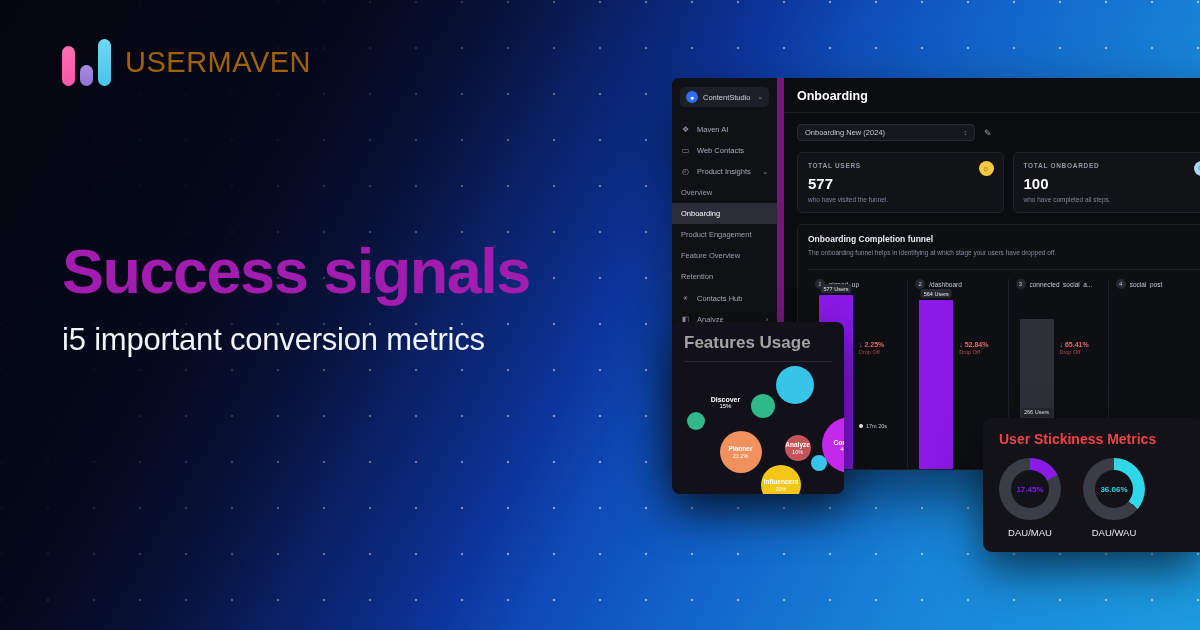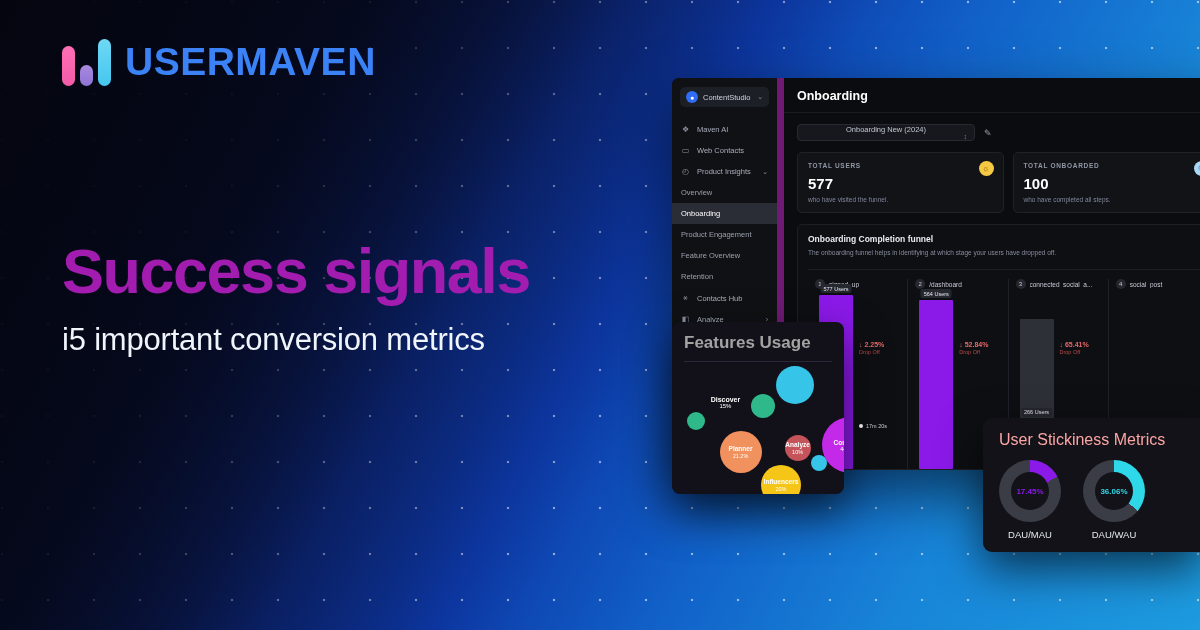--- a/index.html
+++ b/index.html
@@ -18,21 +18,21 @@
   }
   .wrap{ position:absolute; inset:0; }
 
   
   .logo{ position:absolute; left:62px; top:38px; display:flex; align-items:center; gap:14px; }
   .logo-mark{ display:flex; align-items:flex-end; gap:5px; height:48px; }
   .bar{ border-radius:7px; }
   .bar.pink{ width:13px; height:40px; background:linear-gradient(180deg,#ff6fb5,#f25ba8); }
   .bar.purple{ width:13px; height:21px; background:linear-gradient(180deg,#a98ae0,#8f74d4); }
   .bar.cyan{ width:13px; height:47px; background:linear-gradient(180deg,#6fd8f5,#45c6ee); }
-  .logo-text{ color:#3b82f6; font-size:39px; font-weight:700; letter-spacing:.5px; }
+  .logo-text{ color:#a16207; font-size:29px; font-weight:400; letter-spacing:.5px; }
 
   
   .headline{ position:absolute; left:62px; top:238px; }
   .h1{ color:#a21caf; font-size:63px; font-weight:700; letter-spacing:-1.5px; line-height:1.05; }
   .h2{ color:#f0f4fb; font-size:31px; font-weight:400; margin-top:18px; letter-spacing:-.2px; }
 
   
   .dash{
     position:absolute; left:672px; top:78px; width:560px; height:392px;
     background:#0b0c10; border-radius:7px; overflow:hidden;
@@ -58,21 +58,21 @@
   .nav li.active{ background:#2a2d36; color:#fff; }
   .nav li .caret{ margin-left:auto; color:#8b91a0; font-size:7px; }
 
   .main{ flex:1; display:flex; flex-direction:column; min-width:0; }
   .m-head{ padding:11px 13px 9px; border-bottom:1px solid #1a1b20; }
   .m-title{ color:#fff; font-size:12.5px; font-weight:700; }
   .m-body{ padding:11px 13px 0; flex:1; display:flex; flex-direction:column; min-height:0; }
   .selrow{ display:flex; align-items:center; gap:9px; margin-bottom:11px; }
   .select{
     width:178px; height:17px; background:#17181d; border:1px solid #282a31; border-radius:4px;
-    display:flex; align-items:center; padding:0 7px; color:#c3c8d2; font-size:7.5px;flex-direction:column;
+    display:flex; align-items:center; padding:0 7px; color:#c3c8d2; font-size:7.5px;
   }
   .select .sp{ margin-left:auto; color:#7d8492; font-size:7px; line-height:.8; }
   .edit-ic{ color:#9aa0ae; font-size:9px; }
 
   .cards{ display:flex; gap:9px; margin-bottom:11px; }
   .card{ flex:1; background:#121317; border:1px solid #202229; border-radius:5px; padding:9px 10px; position:relative; }
   .card-lbl{ color:#9097a5; font-size:6.5px; letter-spacing:.7px; font-weight:600; }
   .card-val{ color:#fff; font-size:15px; font-weight:700; margin:6px 0 4px; }
   .card-sub{ color:#80879a; font-size:6.5px; }
   .card-ic{
@@ -127,21 +127,21 @@
   .lbl-out{ position:absolute; text-align:center; color:#fff; }
   .lbl-out .bn{ font-size:7px; font-weight:600; }
   .lbl-out .bv{ font-size:6px; }
 
   
   .stick{
     position:absolute; left:983px; top:418px; width:217px; height:134px;
     background:#121218; border-radius:9px 0 0 9px; box-shadow:0 18px 44px rgba(0,0,0,.6);
     padding:13px 16px 0;
   }
-  .stick h3{ color:#fca5a5; font-size:16px; font-weight:400; }
+  .stick h3{ color:#ef4444; font-size:14px; font-weight:700; }
   .gauges{ display:flex; gap:22px; margin-top:11px; }
   .g{ text-align:center; }
   .ring{ width:62px; height:62px; border-radius:50%; display:flex; align-items:center; justify-content:center; }
   .ring .hole{
     width:38px; height:38px; border-radius:50%; background:#121218;
     display:flex; align-items:center; justify-content:center; font-size:8px; font-weight:700;
   }
   .g .cap{ color:#e6e9f0; font-size:9.5px; margin-top:7px; }
 </style>
 </head>

